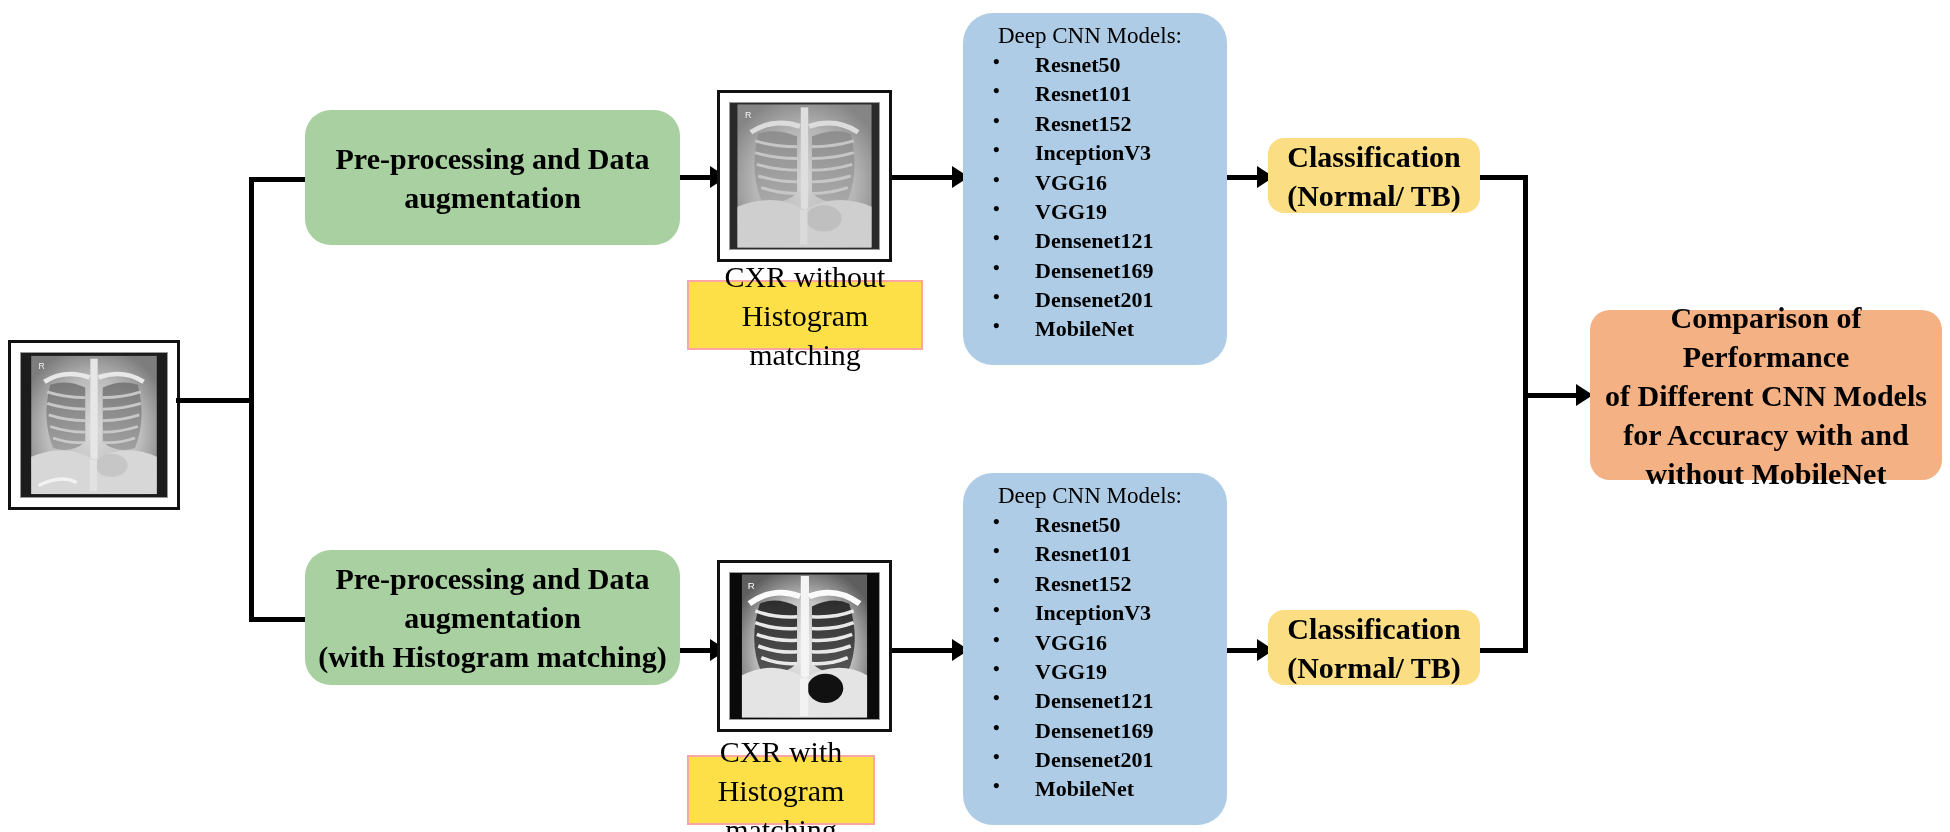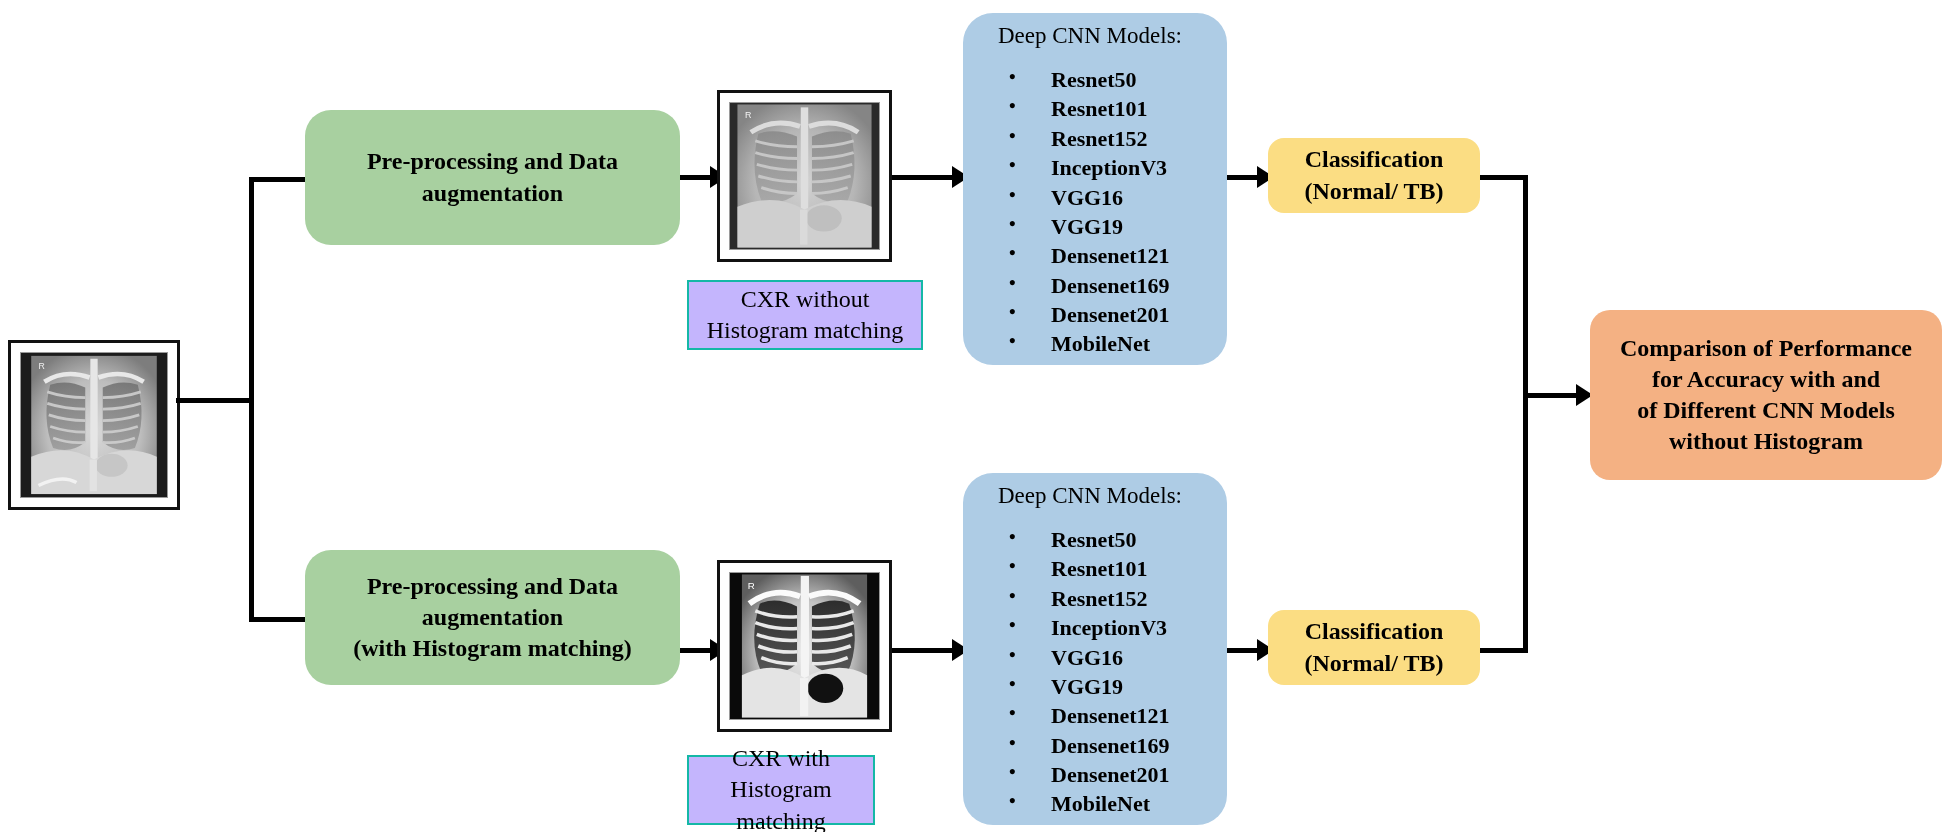--- a/index.html
+++ b/index.html
@@ -30,22 +30,22 @@
     font-weight: bold;
     color: #000000;
     line-height: 1.30;
     padding: 4px 10px;
   }
 
   
   .lbox {
     position: absolute;
     box-sizing: border-box;
-    background: #c4b5fd;
-    border: 2px solid #14b8a6;
+    background: #fde047;
+    border: 2px solid #fca5a5;
     display: flex;
     align-items: center;
     justify-content: center;
     text-align: center;
     color: #000000;
     line-height: 1.30;
   }
 
   
   .imgframe {
@@ -85,39 +85,39 @@
   }
   .cnn-title {
     font-size: 23px;
     font-weight: normal;
     margin: 0 0 1px 9px;
     line-height: 1.18;
     white-space: nowrap;
   }
   .cnn-list {
     list-style: none;
-    margin: 16px;
+    margin: 0;
     padding: 0;
   }
   .cnn-list li {
     font-size: 22px;
     font-weight: bold;
     line-height: 1.335;
     white-space: nowrap;
     position: relative;
     padding-left: 46px;
   }
   .cnn-list li::before {
     content: "\2022";
     position: absolute;
     left: 4px;
     top: -1px;
     font-size: 19px;
   }
-  .t22 { font-size: 24px; }
+  .t22 { font-size: 30px; }
 </style>
 </head>
 <body>
 
 <div id="canvas">
 
   <div class="imgframe" style="left:8px; top:340px; width:172px; height:170px;">
     <svg class="xray" viewBox="0 0 100 100" preserveAspectRatio="none">
       <defs>
         <radialGradient id="g1" cx="50%" cy="55%" r="62%">
@@ -343,19 +343,19 @@
 
   <div class="hline" style="left:1480px; top:175px; width:48px;"></div>
   <div class="hline" style="left:1480px; top:648px; width:48px;"></div>
   <div class="vline" style="left:1523px; top:175px; height:478px;"></div>
   <div class="hline" style="left:1523px; top:393px; width:58px;"></div>
   <div class="arrowhead" style="left:1576px; top:384px;"></div>
 
   <div class="rbox t22" style="left:1590px; top:310px; width:352px; height:170px; background:#f4b183;border-radius:20px;">
     <div>
       <div>Comparison of Performance</div>
+      <div>of Different CNN Models</div>
       <div>for Accuracy with and</div>
-      <div>of Different CNN Models</div>
-      <div>without Histogram</div>
+      <div>without MobileNet</div>
     </div>
   </div>
 
 </div>
 
 </body></html>

